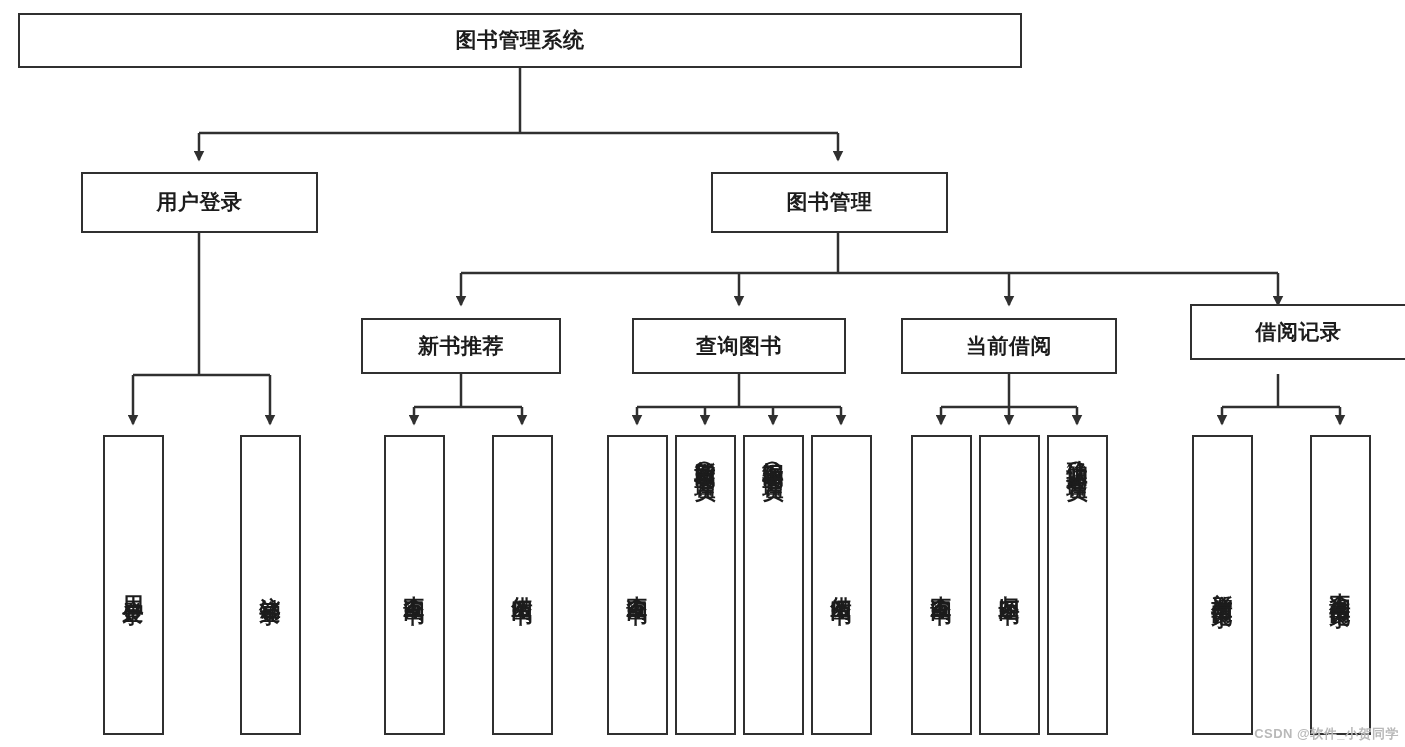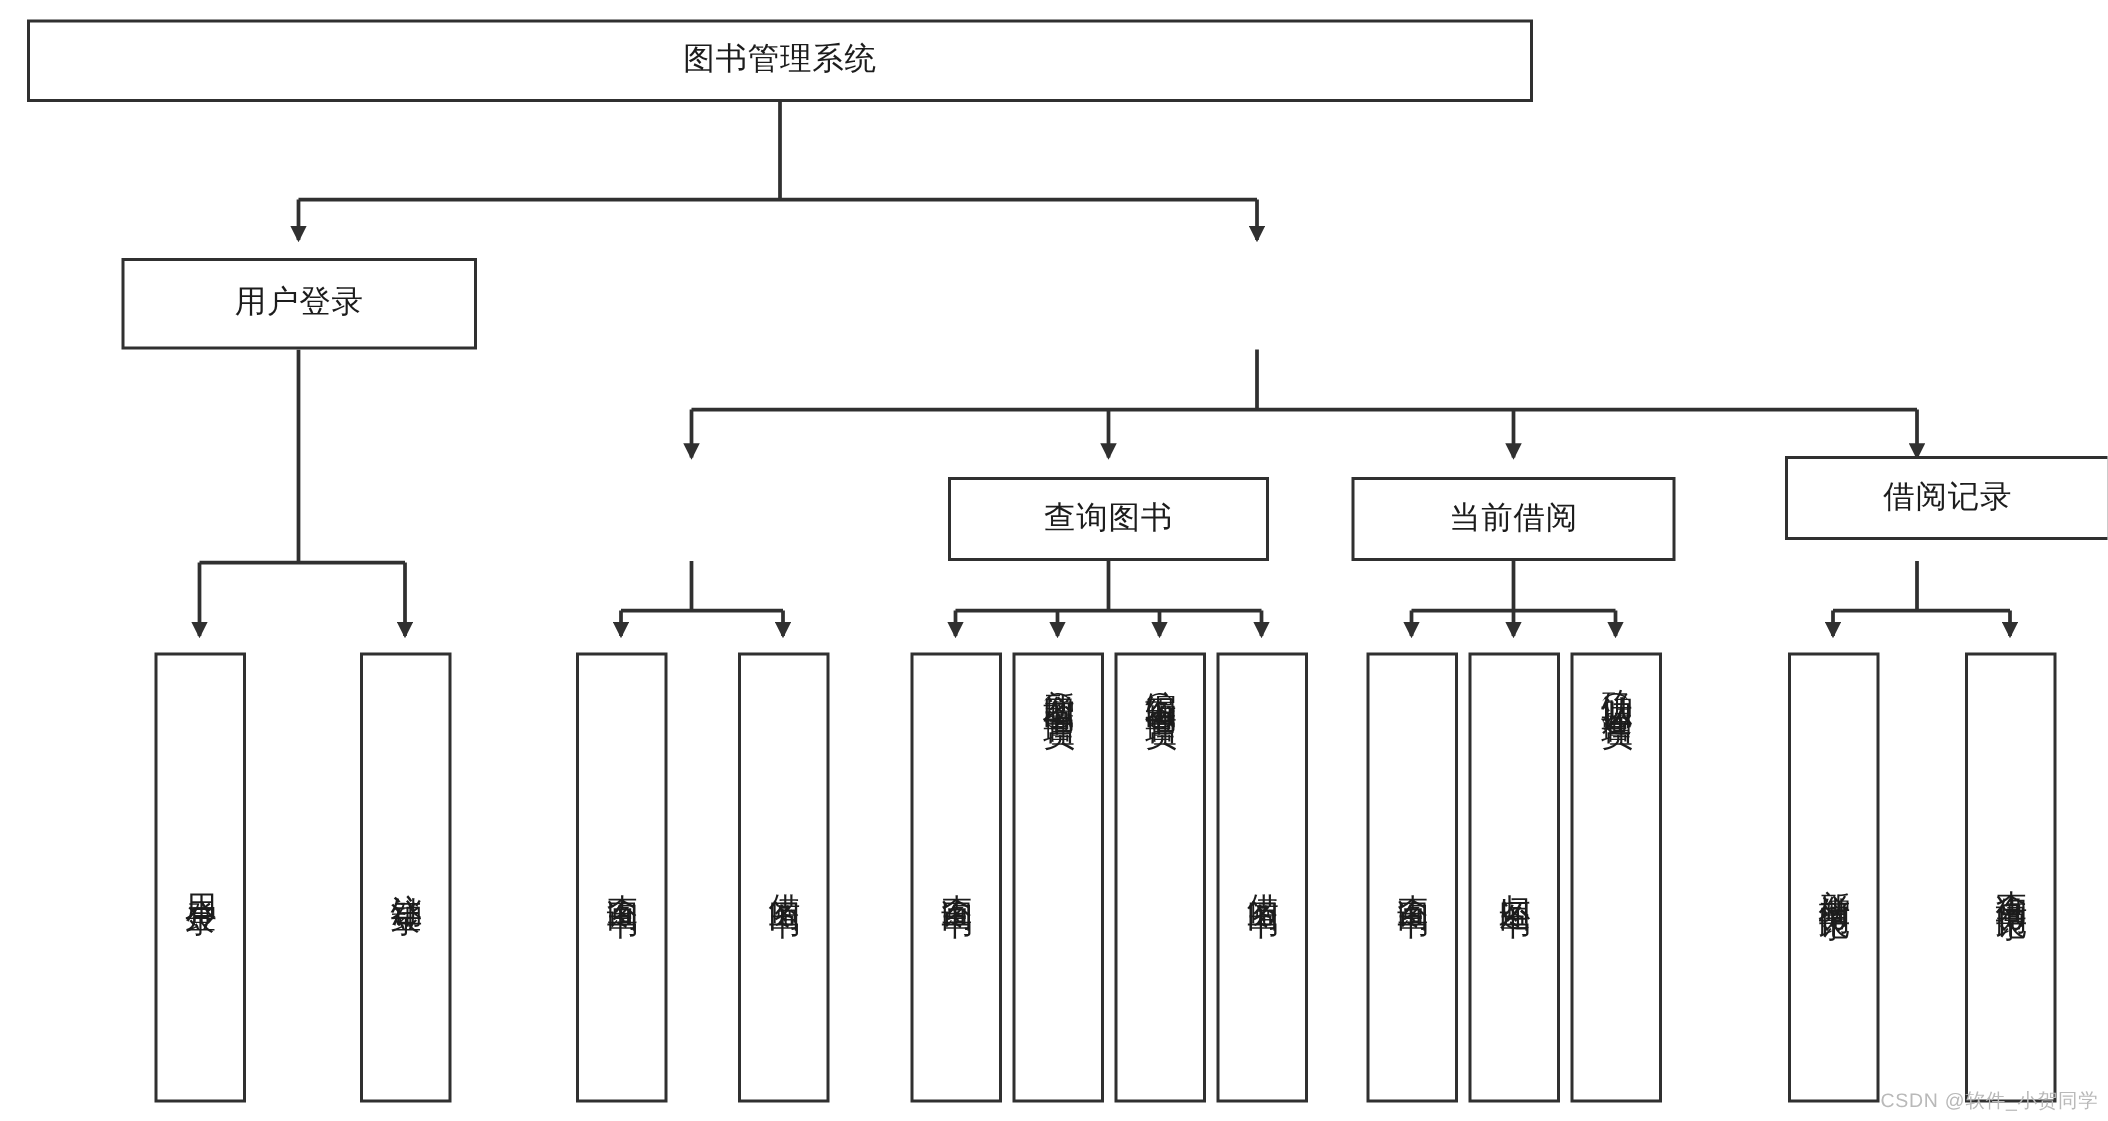--- a/index.html
+++ b/index.html
@@ -11,20 +11,21 @@
     width: 1405px;
     height: 747px;
     overflow: hidden;
     font-family: "Liberation Sans", "DejaVu Sans", sans-serif;
   }
   #diagram-root {
     position: relative;
     width: 1405px;
     height: 747px;
     background: #ffffff;
+    font-weight: bold;
   }
   svg.edges {
     position: absolute;
     left: 0;
     top: 0;
     width: 1405px;
     height: 747px;
     pointer-events: none;
   }
   .node {
@@ -133,21 +134,27 @@
     </g>
   </svg>
 
   <div class="node root horizontal" style="left:18px; top:13px; width:1004px; height:55px;">
     <span class="label">图书管理系统</span>
   </div>
 
   <div class="node horizontal" style="left:81px; top:172px; width:237px; height:61px;">
     <span class="label">用户登录</span>
   </div>
-
+  <div class="node horizontal" style="left:711px; top:172px; width:237px; height:61px;">
+    <span class="label">图书管理</span>
+  </div>
+
+  <div class="node horizontal" style="left:361px; top:318px; width:200px; height:56px;">
+    <span class="label">新书推荐</span>
+  </div>
   <div class="node horizontal" style="left:632px; top:318px; width:214px; height:56px;">
     <span class="label">查询图书</span>
   </div>
   <div class="node horizontal" style="left:901px; top:318px; width:216px; height:56px;">
     <span class="label">当前借阅</span>
   </div>
   <div class="node horizontal" style="left:1170px; top:304px; width:217px; height:56px;margin-left:20px;">
     <span class="label">借阅记录</span>
   </div>
 

